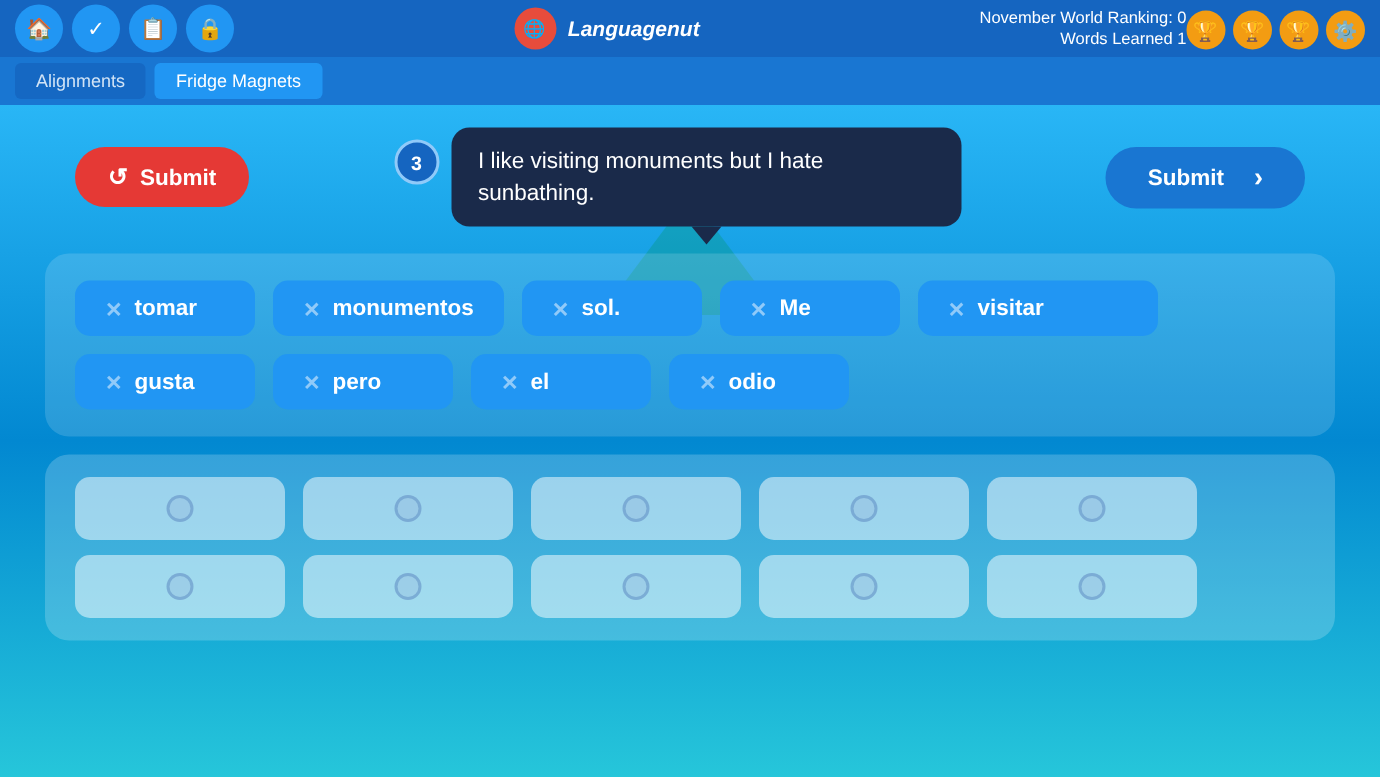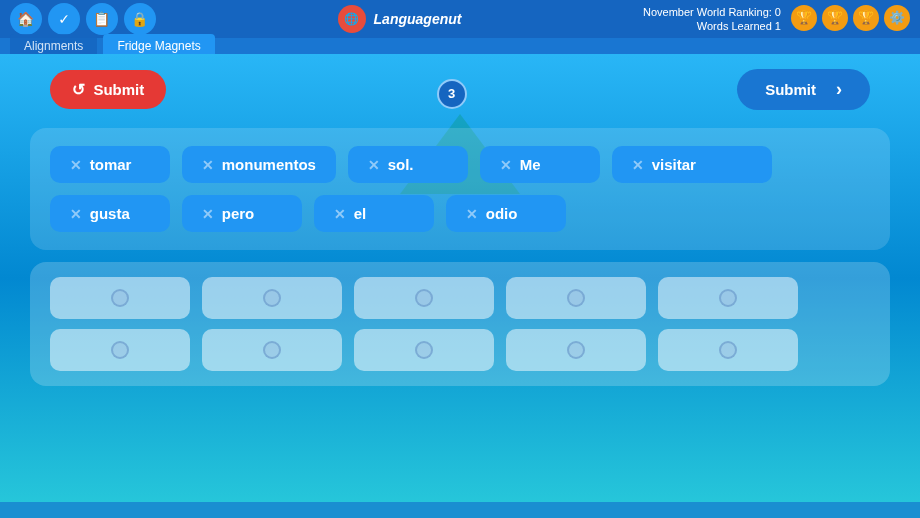--- a/index.html
+++ b/index.html
@@ -54,22 +54,21 @@
       background: #e74c3c;
       border-radius: 50%;
       display: flex;
       align-items: center;
       justify-content: center;
       color: white;
       font-size: 12px;
     }
     .top-bar-right {
       display: flex;
-      align-items: flex-start;
-      gap: 10px;
+      align-items: flex-end;
       color: white;
       font-size: 11px;
     }
     .ranking-text {
       text-align: right;
       line-height: 1.3;
     }
     .trophy-icons {
       display: flex;
       gap: 5px;
@@ -82,21 +81,21 @@
       display: flex;
       align-items: center;
       justify-content: center;
       color: white;
       font-size: 13px;
     }
 
     
     .nav-bar {
       background: #1976d2;
-      height: 16px;
+      height: 32px;
       display: flex;
       align-items: center;
       padding: 0 10px;
       gap: 6px;
     }
     .nav-tab {
       height: 24px;
       padding: 0 14px;
       border-radius: 4px;
       font-size: 12px;
@@ -349,20 +348,23 @@
   <div class="triangle-up"></div>
 
   <div class="controls-row">
     <button class="reset-btn">
       <span class="reset-icon">↺</span>
       <span>Submit</span>
     </button>
 
     <div class="speech-bubble-wrap">
       <div class="bubble-number">3</div>
+      <div class="speech-bubble">
+        <span>I like visiting monuments but I hate sunbathing.</span>
+      </div>
     </div>
 
     <button class="submit-btn">
       <span>Submit</span>
       <span class="submit-arrow">›</span>
     </button>
   </div>
 
   <div class="tiles-container">
     <div class="tiles-row">

